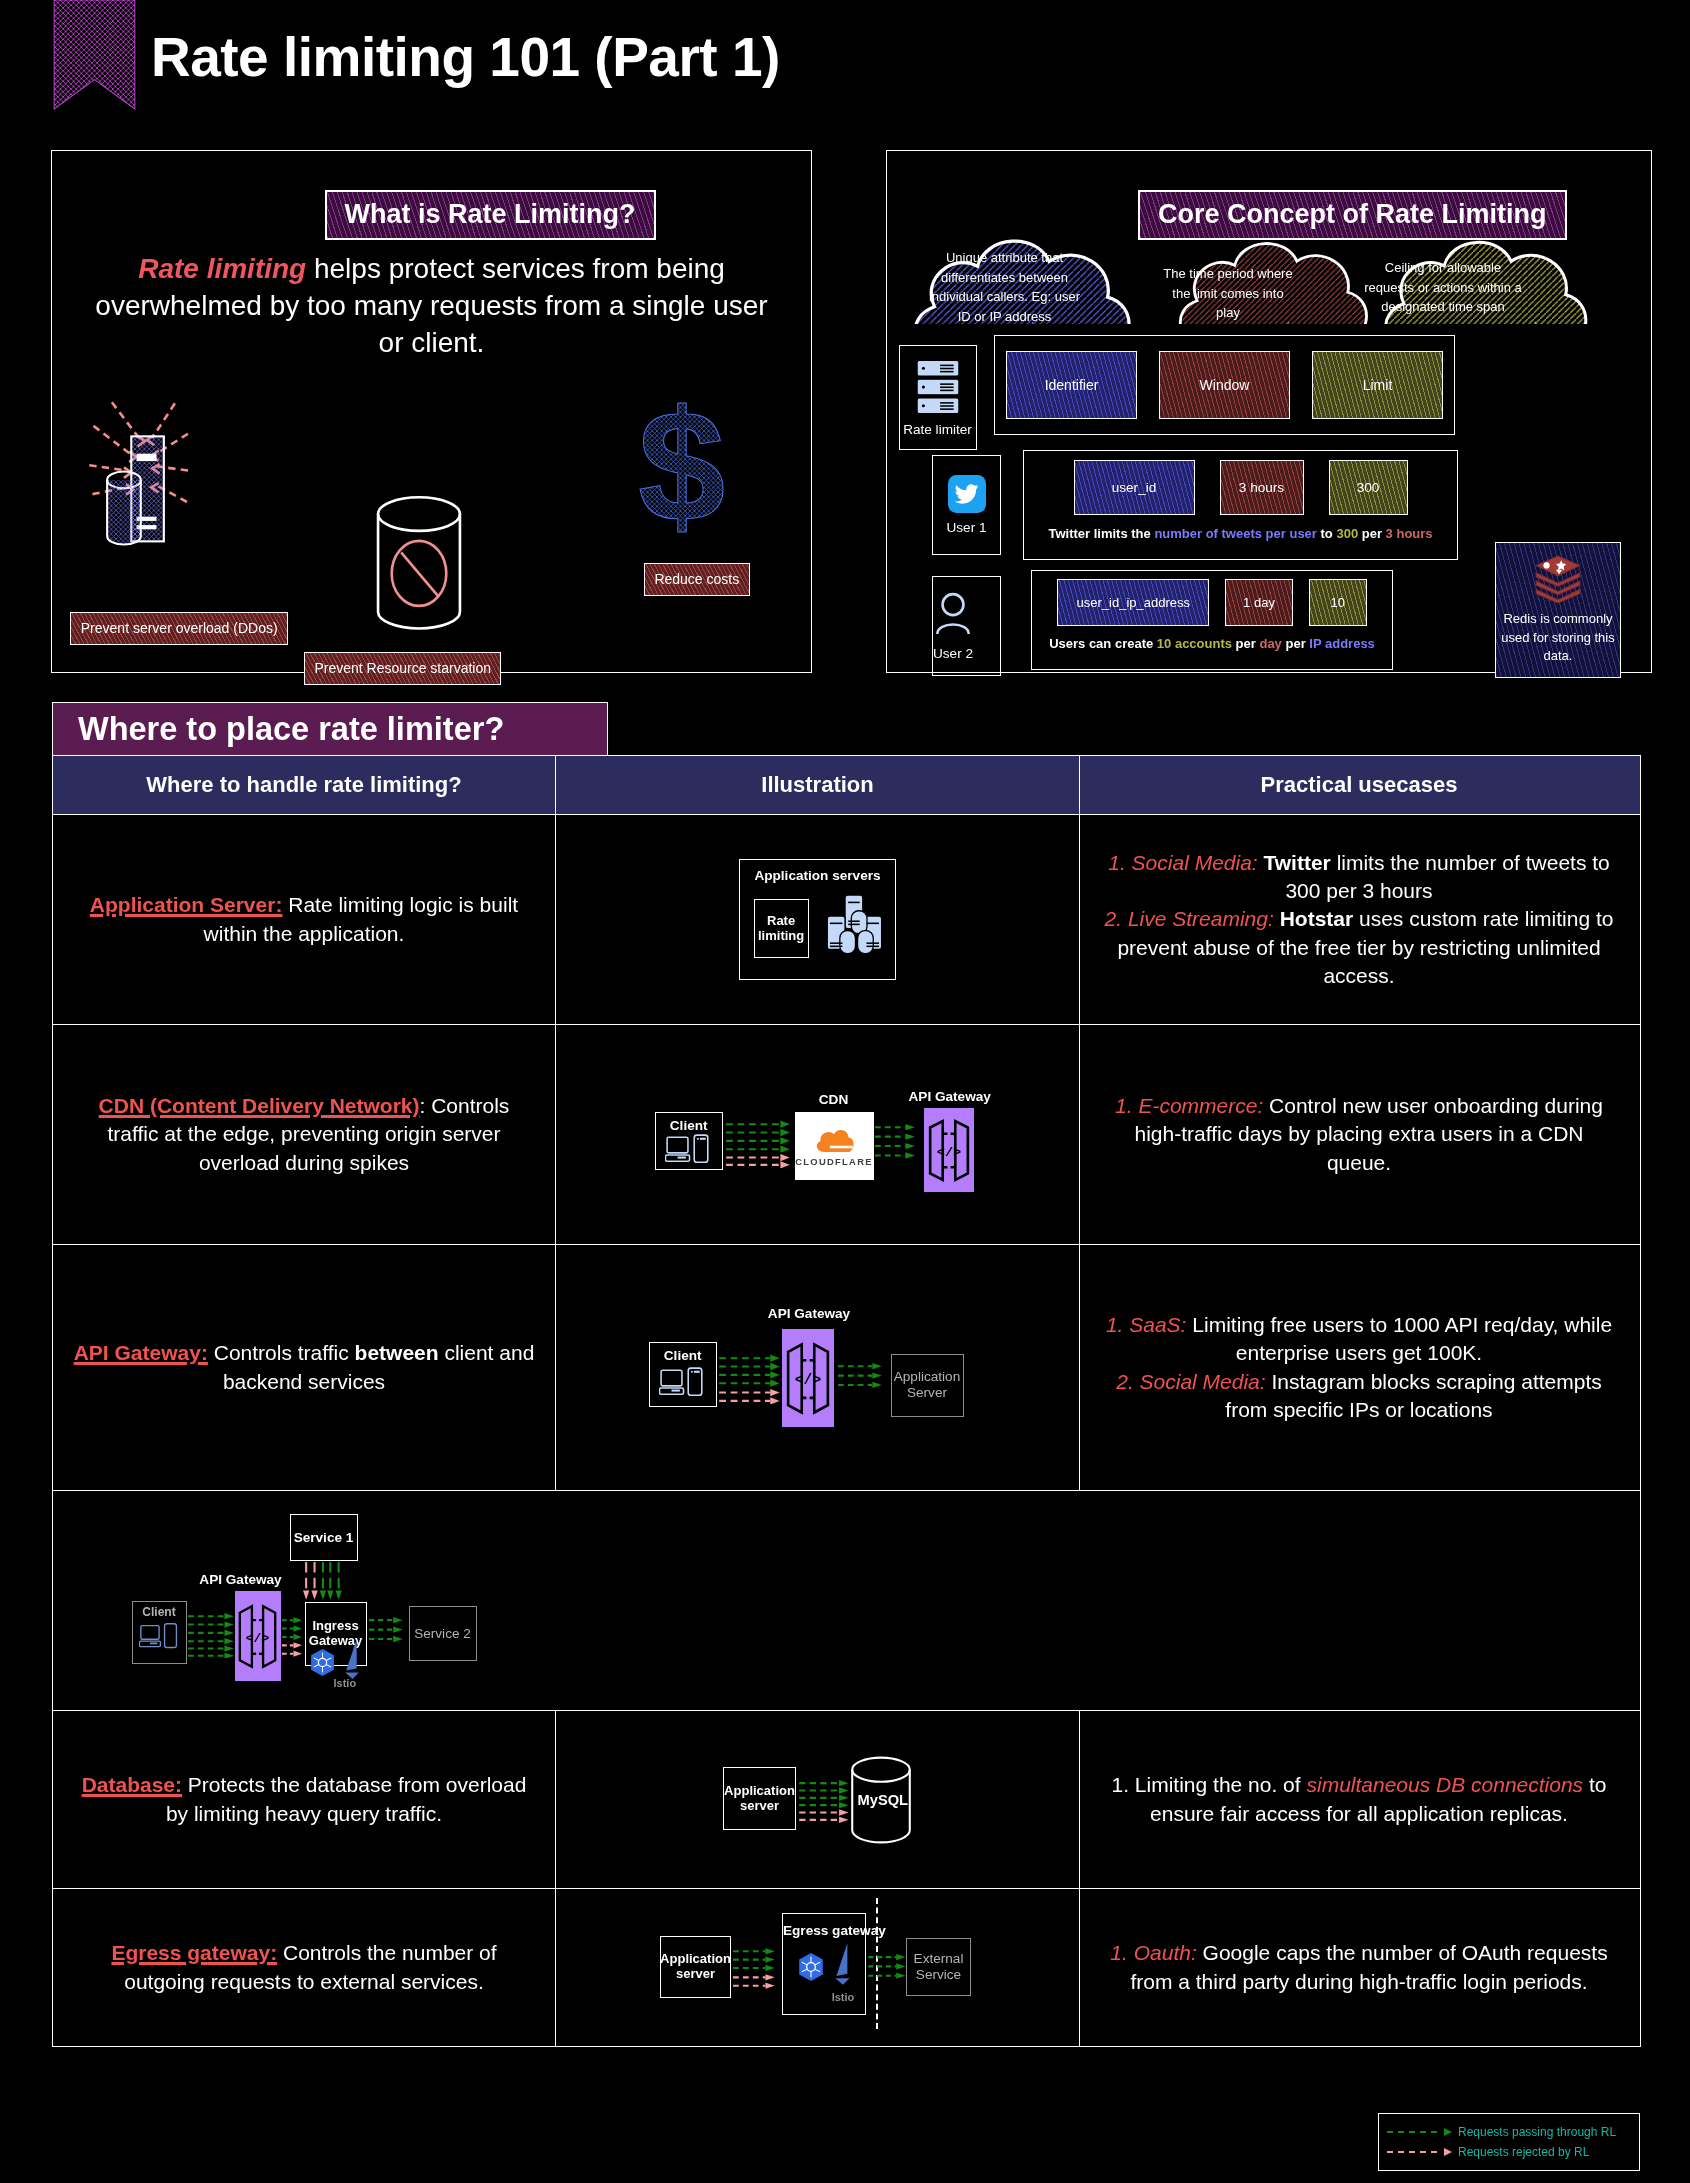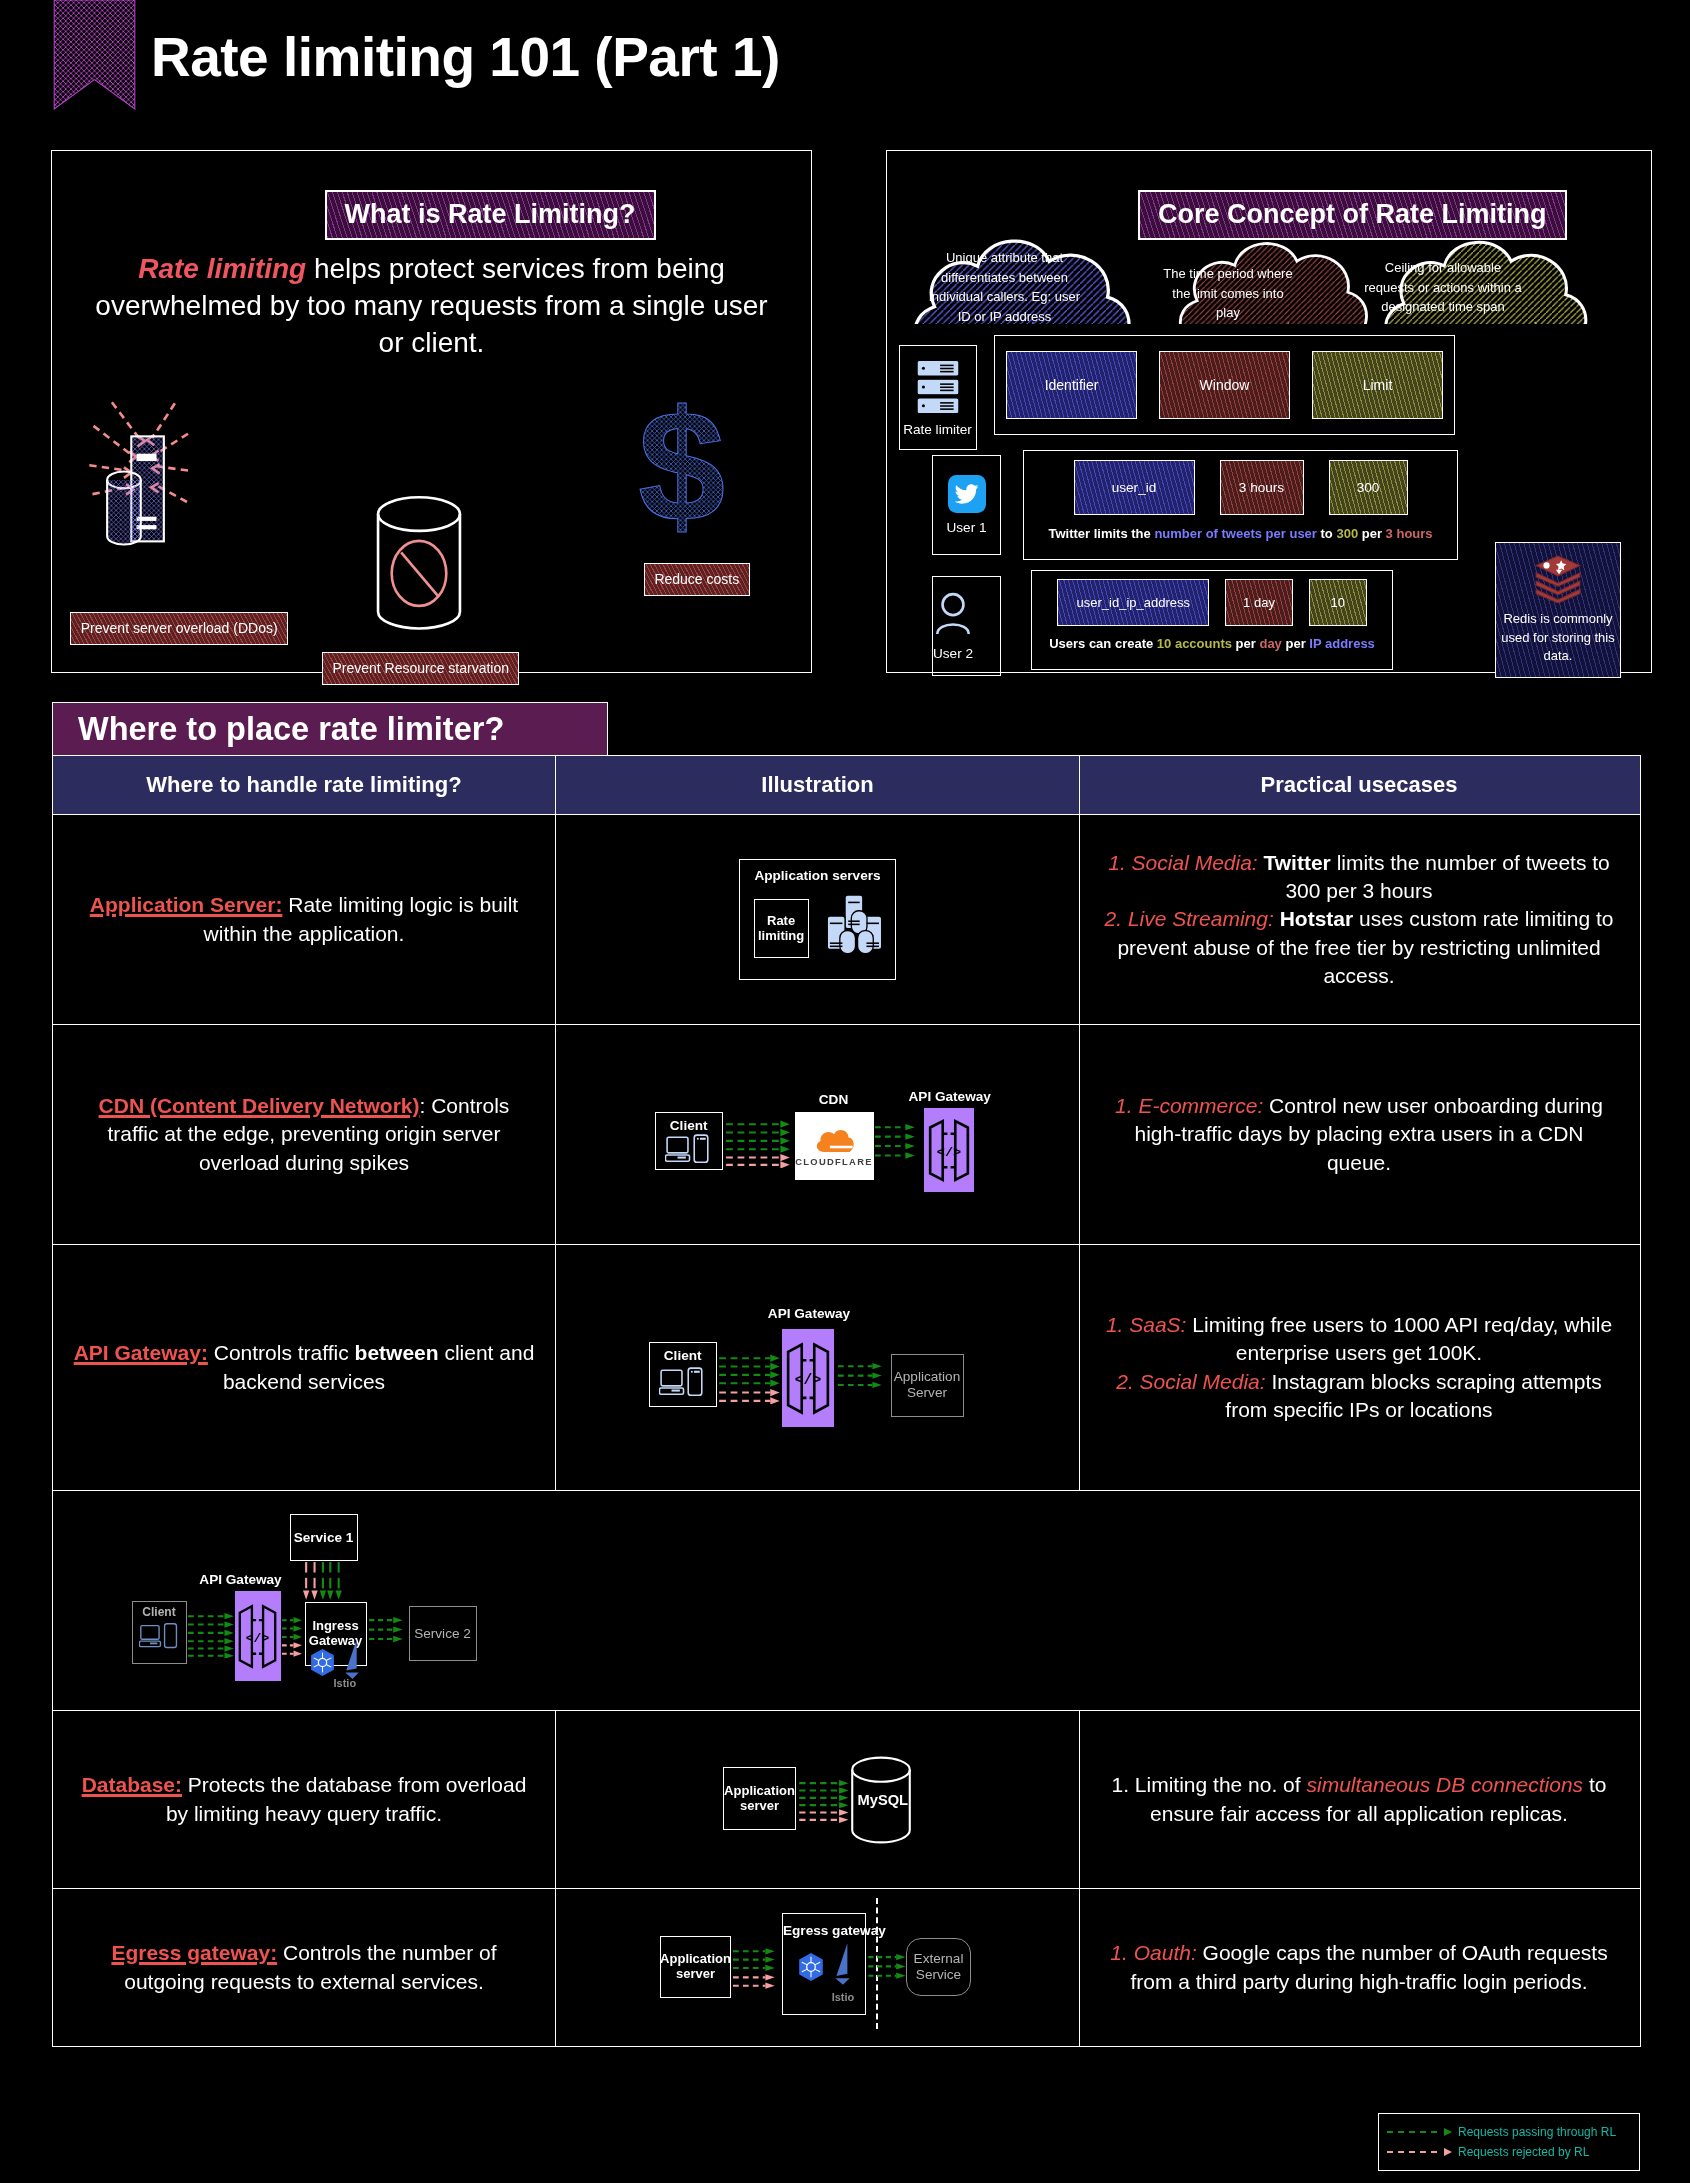--- a/index.html
+++ b/index.html
@@ -168,21 +168,21 @@
   </svg>
 
   <div class="sketch-label" style="left:18.4px; top:461px;">Prevent server overload (DDos)</div>
 
   <svg class="db-art" style="left:304px;top:341px;" width="126" height="147" viewBox="0 0 240 280">
     <ellipse cx="120" cy="42" rx="78" ry="32" fill="none" stroke="#fff" stroke-width="5"></ellipse>
     <path d="M42 42 L42 228 A78 32 0 0 0 198 228 L198 42" fill="none" stroke="#fff" stroke-width="5"></path>
     <ellipse cx="120" cy="155" rx="52" ry="62" fill="none" stroke="#f09090" stroke-width="5"></ellipse>
     <line x1="86" y1="115" x2="156" y2="198" stroke="#f09090" stroke-width="5"></line>
   </svg>
-  <div class="sketch-label" style="left:270px; top:501px;">Prevent Resource starvation</div>
+  <div class="sketch-label" style="left:252px; top:501px;">Prevent Resource starvation</div>
 
   <svg class="db-art" style="left:572px;top:228px;" width="115" height="173" viewBox="0 0 220 330">
     <defs>
       <pattern id="bx2" width="9" height="9" patternUnits="userSpaceOnUse">
         <path d="M0 0 L9 9 M9 0 L0 9" stroke="#4a6fe0" stroke-width="1.4"></path>
       </pattern>
     </defs>
     <text x="110" y="270" font-size="300" font-weight="bold" text-anchor="middle" fill="url(#bx2)" stroke="#4a6fe0" stroke-width="2" font-family="Liberation Sans, sans-serif">$</text>
   </svg>
   <div class="sketch-label" style="left:592px; top:412px;">Reduce costs</div>
@@ -736,21 +736,21 @@
             <line x1="0" y1="24" x2="54" y2="24" stroke="#138a13"></line>
             <line x1="0" y1="42" x2="54" y2="42" stroke="#138a13"></line>
           </g>
           <g>
             <polygon points="54,0 72,6 54,12" fill="#138a13"></polygon>
             <polygon points="54,18 72,24 54,30" fill="#138a13"></polygon>
             <polygon points="54,36 72,42 54,48" fill="#138a13"></polygon>
           </g>
         </svg>
 
-        <div class="box grey" style="left:246px;top:31px;width:65px;height:58px;font-weight:normal;border-radius:15px;">External Service</div>
+        <div class="box grey" style="left:246px;top:31px;width:65px;height:58px;font-weight:normal;">External Service</div>
       </div>
     </div>
     <div class="tc c3">
       <div>
         <span class="em-red">1. </span><span class="em-red">Oauth:</span><span> Google caps the number of OAuth requests from a third party during high-traffic login periods.</span>
       </div>
     </div>
   </div>
 </div>
 

